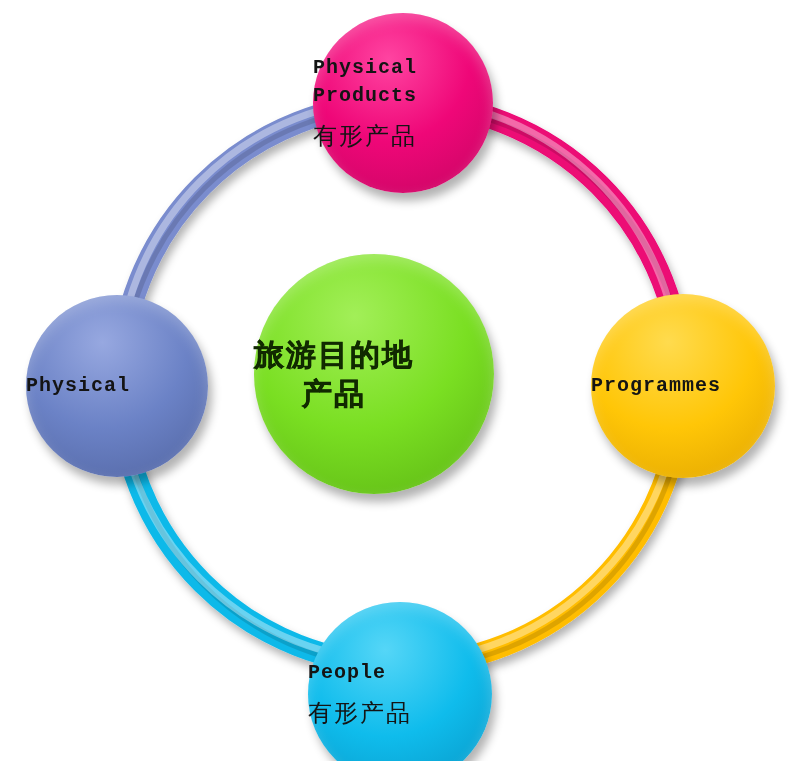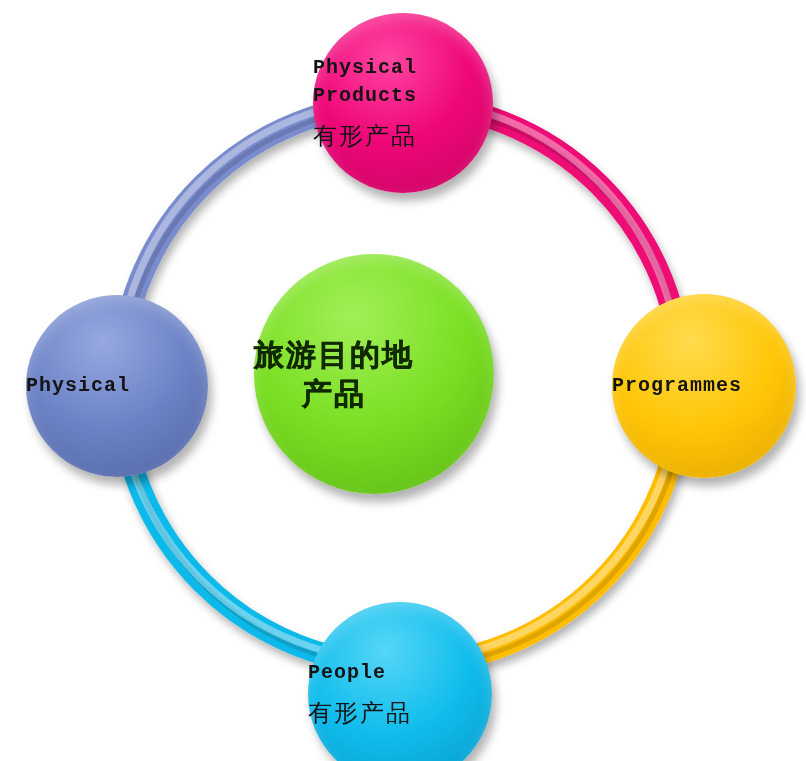--- a/index.html
+++ b/index.html
@@ -47,21 +47,21 @@
     font-size: 24px;
     letter-spacing: 2px;
     margin-top: 10px;
     white-space: pre-line;
   }
   .node-top {
     left: 313px; top: 13px; width: 180px; height: 180px;
     background: radial-gradient(circle at 42% 26%, #ff44a1 0%, #ef0778 48%, #c40560 100%);
   }
   .node-right {
-    left: 612px; top: 294px; width: 184px; height: 184px;
+    left: 591px; top: 294px; width: 184px; height: 184px;
     background: radial-gradient(circle at 42% 26%, #ffdb4e 0%, #ffc607 50%, #dfa300 100%);
   }
   .node-bottom {
     left: 308px; top: 602px; width: 184px; height: 184px;
     background: radial-gradient(circle at 42% 26%, #55d6f7 0%, #0fbcec 50%, #0895c4 100%);
   }
   .node-left {
     left: 26px; top: 295px; width: 182px; height: 182px;
     background: radial-gradient(circle at 42% 26%, #97a8e0 0%, #6b82c6 50%, #50639f 100%);
   }

